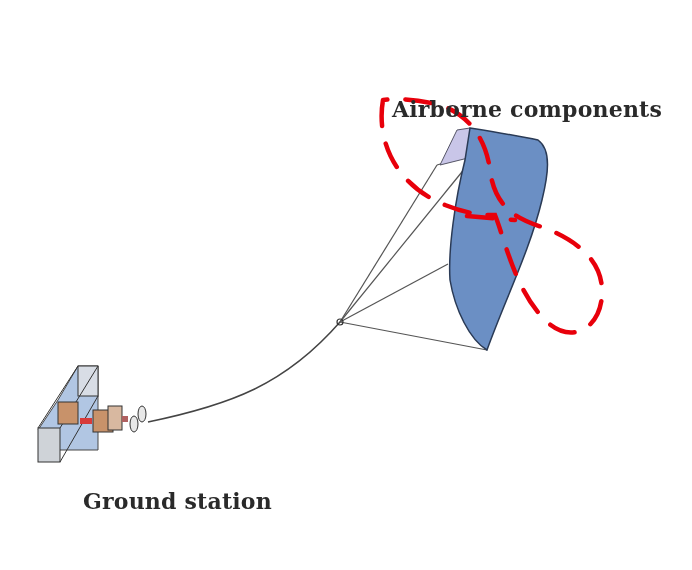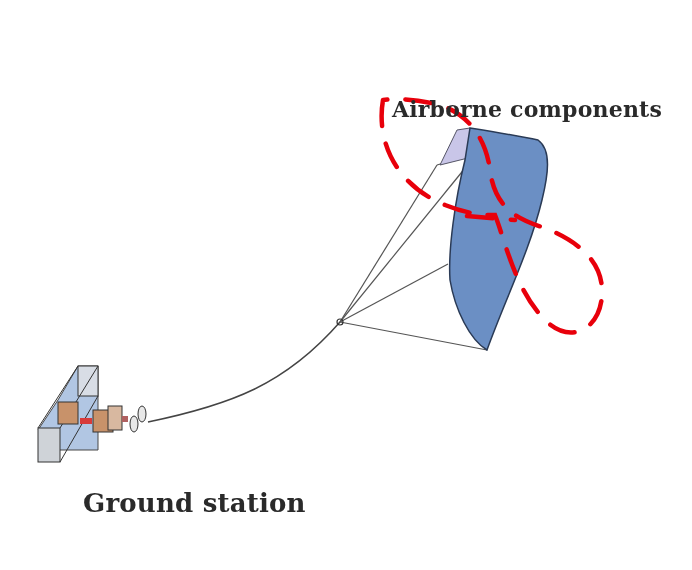--- a/index.html
+++ b/index.html
@@ -2,21 +2,21 @@
 <html><head>
 <meta charset="utf-8">
 <style>
   html, body { margin:0; padding:0; background:#ffffff; }
   body { width:692px; height:570px; position:relative; overflow:hidden; }
   .label {
     position:absolute; font-family:"DejaVu Serif", serif; font-weight:bold;
     color:#2a2a2a; white-space:nowrap;
   }
   #airborne-label { left:392px; top:96px; font-size:22px; letter-spacing:0.2px; }
-  #ground-label { left:83px; top:488px; font-size:26px; letter-spacing:0.2px; }
+  #ground-label { left:83px; top:488px; font-size:22px; letter-spacing:0.2px; }
   svg { position:absolute; left:0; top:0; }
 </style>
 </head>
 <body>
 
 <svg width="692" height="570" viewBox="0 0 692 570">
 
   <path d="M148,422 C230,405 285,385 340,322" fill="none" stroke="#444" stroke-width="1.5"></path>
 
   <g stroke="#555" stroke-width="1.2" fill="none">

